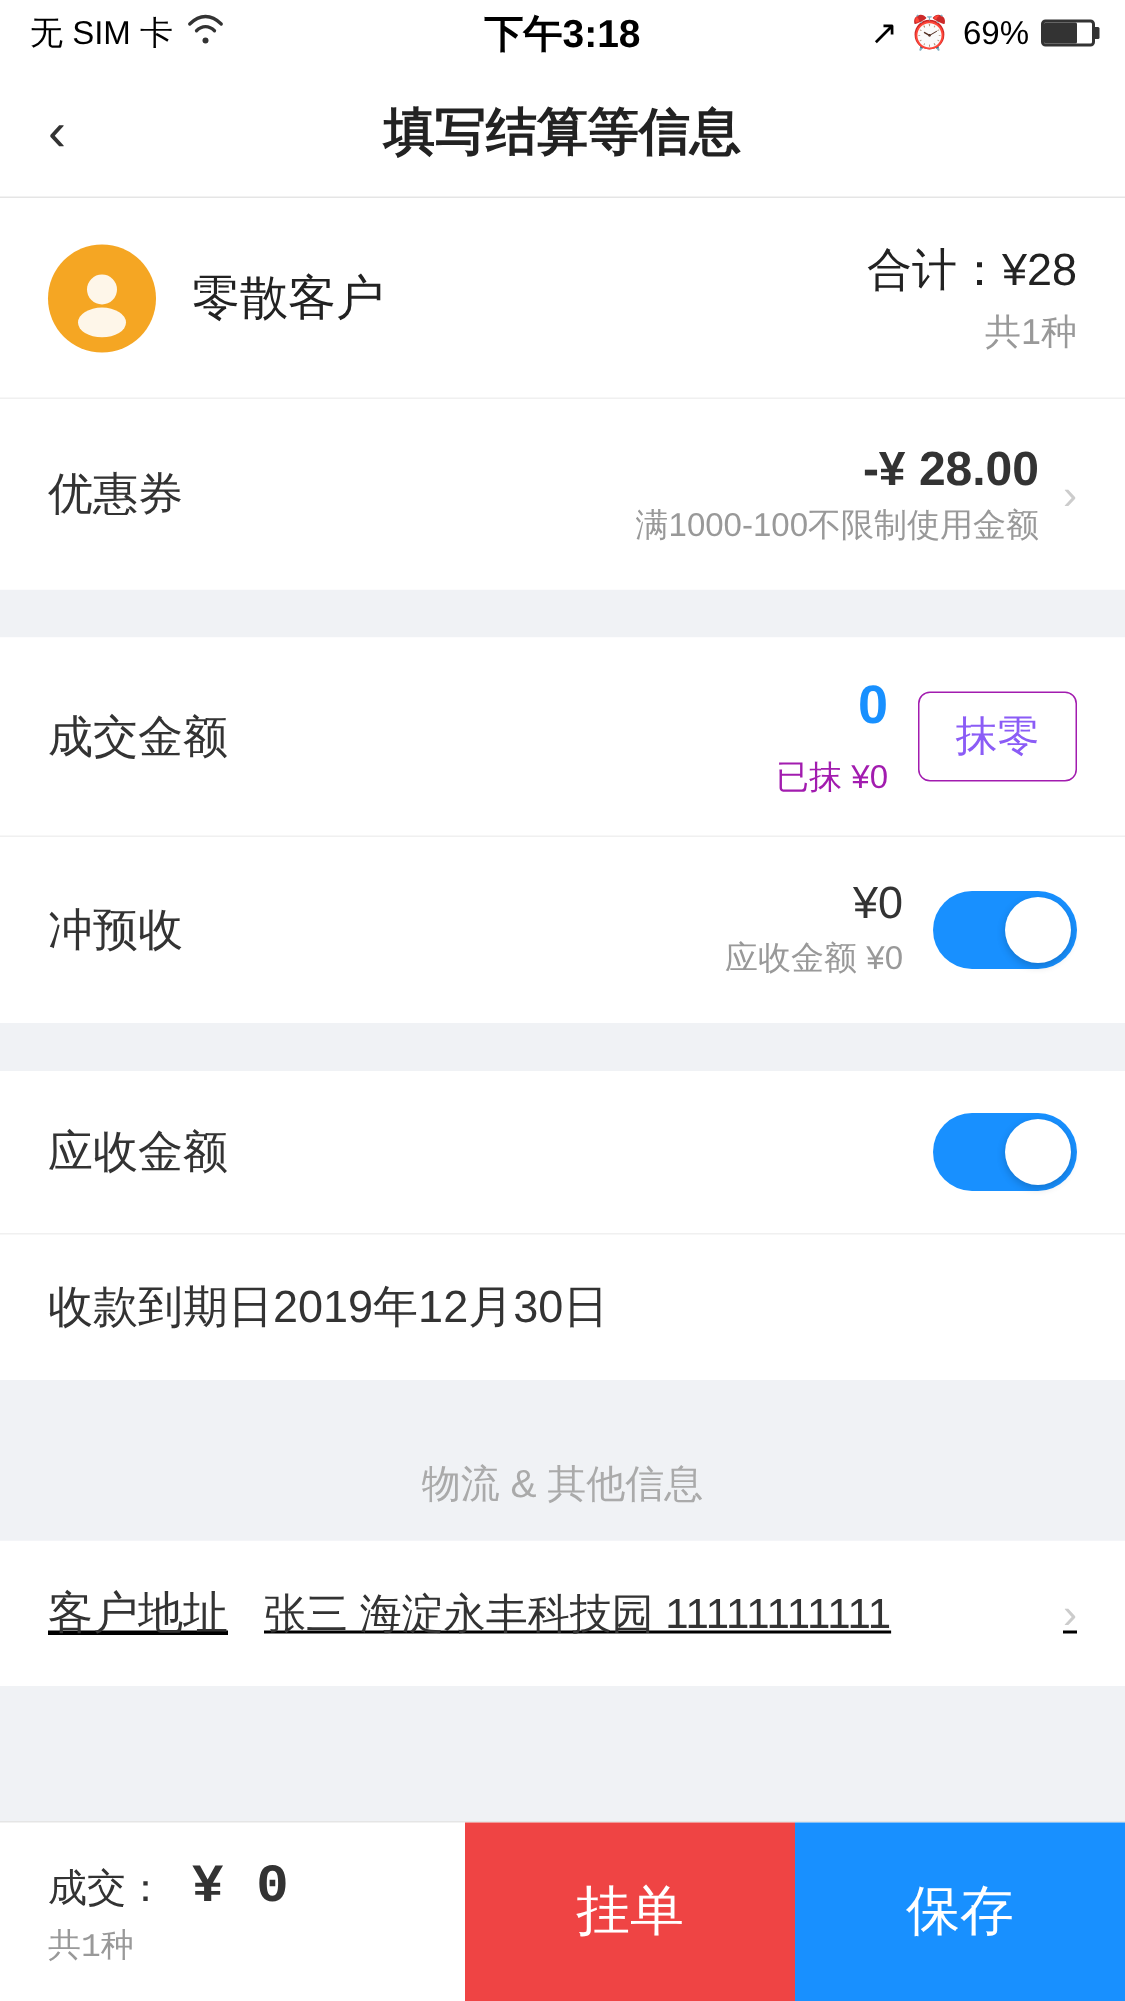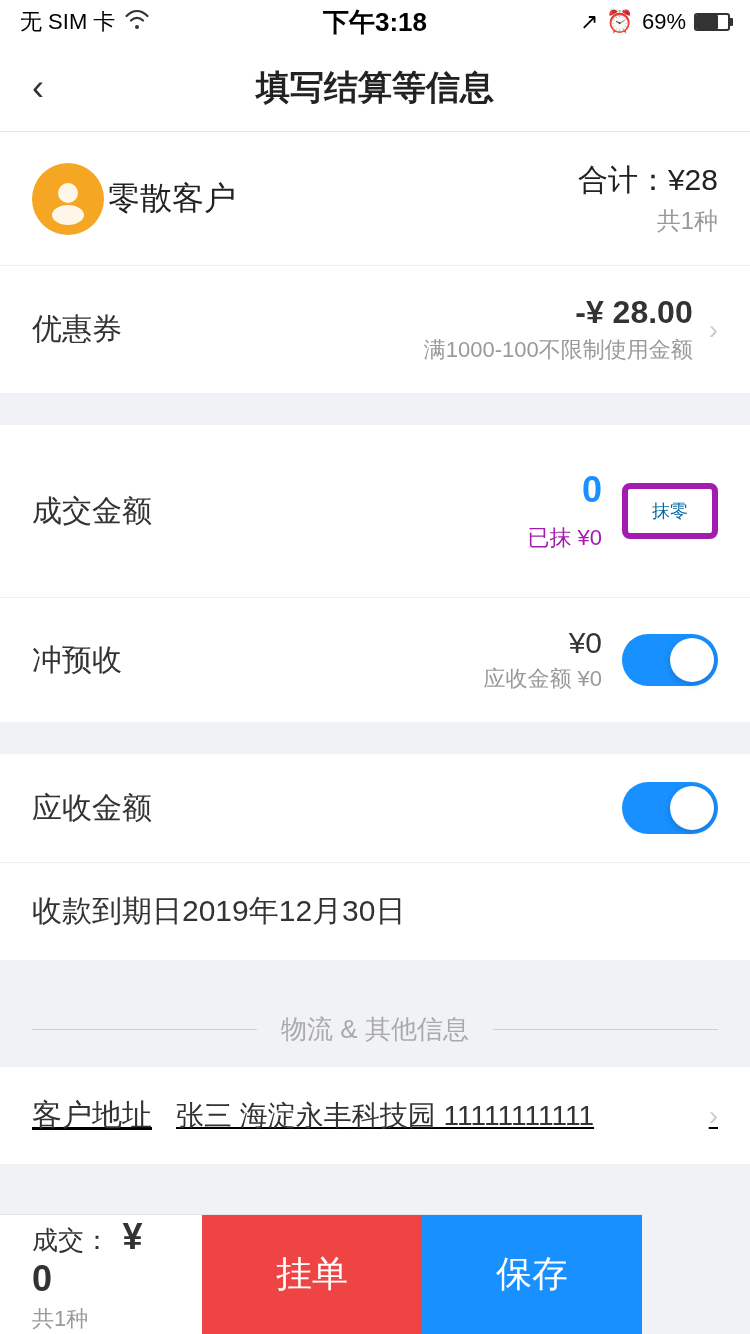--- a/index.html
+++ b/index.html
@@ -114,21 +114,21 @@
       background: #fff;
       padding: 28px 32px;
       display: flex;
       align-items: center;
       justify-content: space-between;
       margin-bottom: 0;
     }
     .customer-left {
       display: flex;
       align-items: center;
-      gap: 4px;
+      gap: 24px;
     }
     .customer-avatar {
       width: 72px;
       height: 72px;
       border-radius: 50%;
       background: #f5a623;
       display: flex;
       align-items: center;
       justify-content: center;
       overflow: hidden;
@@ -194,21 +194,21 @@
 
     
     .section-divider {
       height: 16px;
       background: #f0f2f5;
     }
 
     
     .transaction-row {
       background: #fff;
-      padding: 44px 32px;
+      padding: 24px 32px;
       display: flex;
       align-items: center;
       justify-content: space-between;
     }
     .transaction-right {
       display: flex;
       align-items: center;
       gap: 20px;
     }
     .amount-block {
@@ -218,25 +218,25 @@
       font-size: 36px;
       color: #1890ff;
       font-weight: 600;
     }
     .amount-sub {
       font-size: 22px;
       color: #a21caf;
       margin-top: 12px;
     }
     .round-btn {
-      border: 6px solid #a21caf;
+      border: 1px solid #a21caf;
       border-radius: 8px;
       padding: 10px 24px;
-      font-size: 18px;
-      color: #0369a1;
+      font-size: 28px;
+      color: #8b5cf6;
       background: #fff;
       cursor: pointer;
     }
 
     
     .prereceive-row {
       background: #fff;
       padding: 28px 32px;
       display: flex;
       align-items: center;
@@ -315,20 +315,21 @@
     }
 
     
     .logistics-section {
       background: #f0f2f5;
       padding: 20px 32px;
       display: flex;
       align-items: center;
       justify-content: flex-start;
       position: relative;
+      flex-direction: column;
     }
     .logistics-line {
       flex: 1;
       height: 1px;
       background: #d0d0d0;
     }
     .logistics-label {
       font-size: 26px;
       color: #aaa;
       padding: 0 24px;
@@ -353,26 +354,27 @@
       font-size: 28px;
       color: #333;
       flex: 1;
     }
 
     
     .bottom-bar {
       position: fixed;
       bottom: 0;
       left: 0;
-      width: 642px;
+      width: 750px;
       height: 120px;
       background: #fff;
       display: flex;
       align-items: center;
       border-top: 1px solid #e5e5e5;
+      font-family: Liberation Mono, monospace;
     }
     .bottom-info {
       flex: 1;
       padding: 0 32px;
     }
     .bottom-deal {
       font-size: 26px;
       color: #333;
     }
     .bottom-deal-amount {

